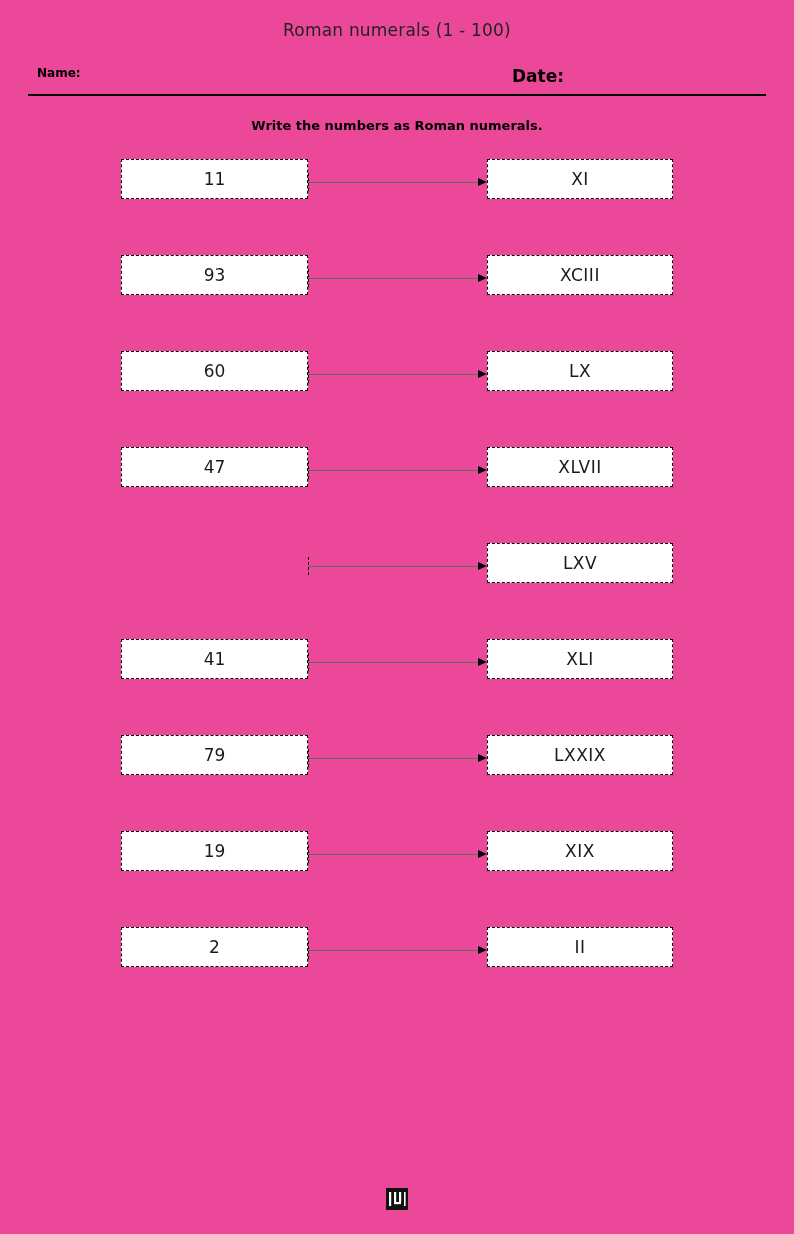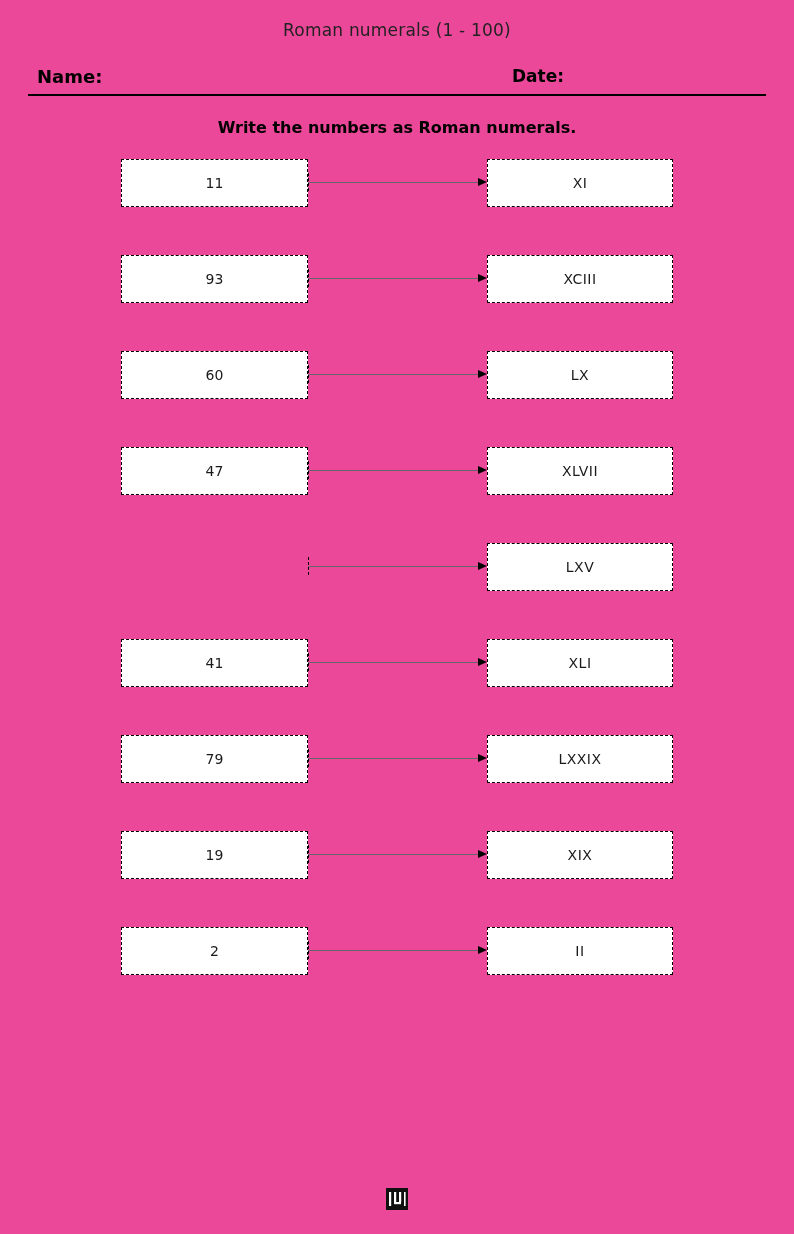--- a/index.html
+++ b/index.html
@@ -36,21 +36,21 @@
     position: absolute;
     left: 28px;
     top: 66px;
     width: 738px;
     height: 30px;
   }
   .name-label {
     position: absolute;
     left: 9px;
     top: 0;
-    font-size: 18px;
+    font-size: 12px;
     font-weight: bold;
     color: #000;
   }
   .date-label {
     position: absolute;
     left: 484px;
     top: 0;
     font-size: 17px;
     font-weight: bold;
     color: #000;
@@ -63,47 +63,47 @@
     height: 0;
     border-top: 2px solid #000000;
   }
 
   .instruction {
     position: absolute;
     left: 0;
     top: 118px;
     width: 794px;
     text-align: center;
-    font-size: 16px;
+    font-size: 13px;
     font-weight: bold;
     color: #000000;
   }
 
   
   .problems {
     position: absolute;
     left: 0;
     top: 159px;
     width: 794px;
   }
   .problem-row {
     position: relative;
     height: 48px;
     margin-bottom: 48px;
   }
   .q-box, .a-box {
     position: absolute;
     top: 0;
-    height: 48px;
+    height: 40px;
     box-sizing: border-box;
     border: 1px dashed #000000;
     display: flex;
     align-items: center;
     justify-content: center;
-    font-size: 14px;
+    font-size: 17px;
     color: #1a1a1a;
     background: #ffffff;
   }
   .q-box {
     left: 121px;
     width: 187px;
   }
   .a-box {
     left: 487px;
     width: 186px;

